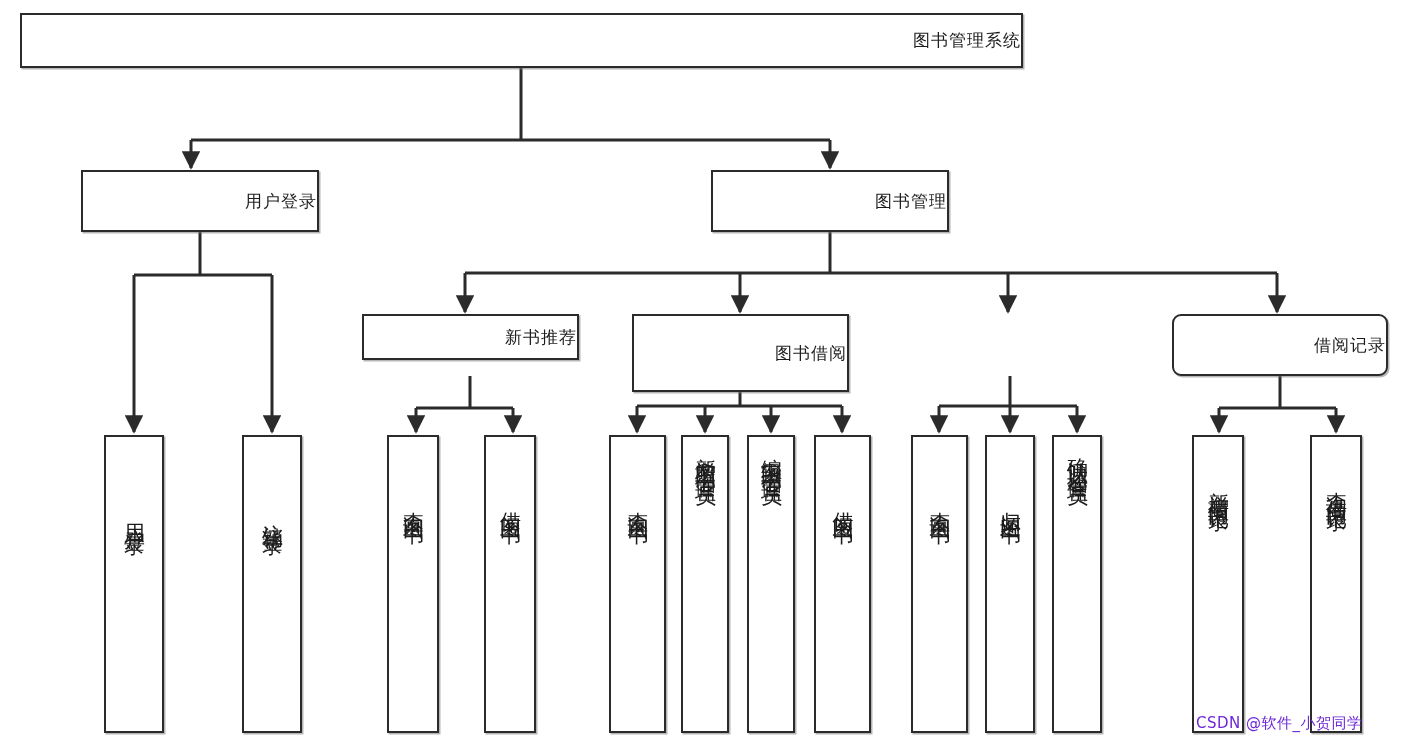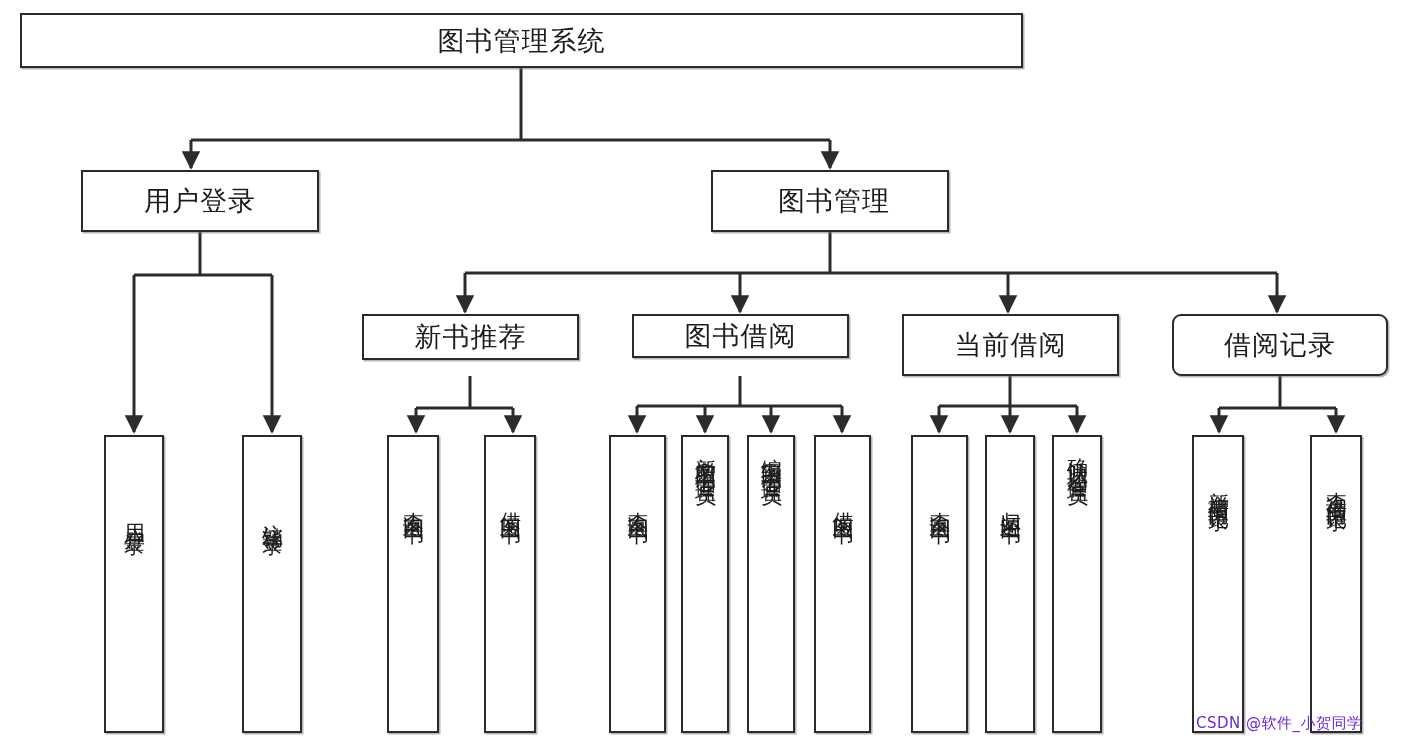--- a/index.html
+++ b/index.html
@@ -30,23 +30,24 @@
     box-sizing: border-box;
     background: #ffffff;
     border: 2px solid #2b2b2b;
     box-shadow: 1.5px 1.5px 0 0 rgba(120,120,120,0.55);
     display: flex;
     align-items: center;
     justify-content: center;
     color: #1c1c1c;
   }
   .node.horiz {
-    font-size: 27px;
+    font-size: 17px;
     letter-spacing: 1px;
     line-height: 1.1;
+    justify-content: flex-end;
   }
   .node.vert {
     align-items: flex-start;
     justify-content: center;
     padding-top: 0;
   }
   .node.vert .vlabel {
     writing-mode: vertical-rl;
     text-orientation: upright;
     font-size: 21px;
@@ -130,25 +131,22 @@
   <div class="node horiz" style="left:81px; top:170px; width:238px; height:62px;">
     <span>用户登录</span>
   </div>
   <div class="node horiz" style="left:711px; top:170px; width:238px; height:62px;padding-left:8px;">
     <span>图书管理</span>
   </div>
 
   <div class="node horiz" style="left:362px; top:314px; width:217px; height:46px;">
     <span>新书推荐</span>
   </div>
-  <div class="node horiz" style="left:632px; top:314px; width:217px; height:44px;">
+  <div class="node horiz" style="left:632px; top:314px; width:217px; height:78px;">
     <span>图书借阅</span>
-  </div>
-  <div class="node horiz" style="left:902px; top:314px; width:217px; height:62px;">
-    <span>当前借阅</span>
   </div>
   <div class="node horiz" style="left:1172px; top:314px; width:216px; height:62px;border-radius:9px;">
     <span>借阅记录</span>
   </div>
 
   <div class="node vert anchor-mid" style="left:104px; top:435px; width:60px; height:298px;">
     <span class="vlabel">用户登录</span>
   </div>
   <div class="node vert anchor-mid" style="left:242px; top:435px; width:60px; height:298px;">
     <span class="vlabel">注销登录</span>

